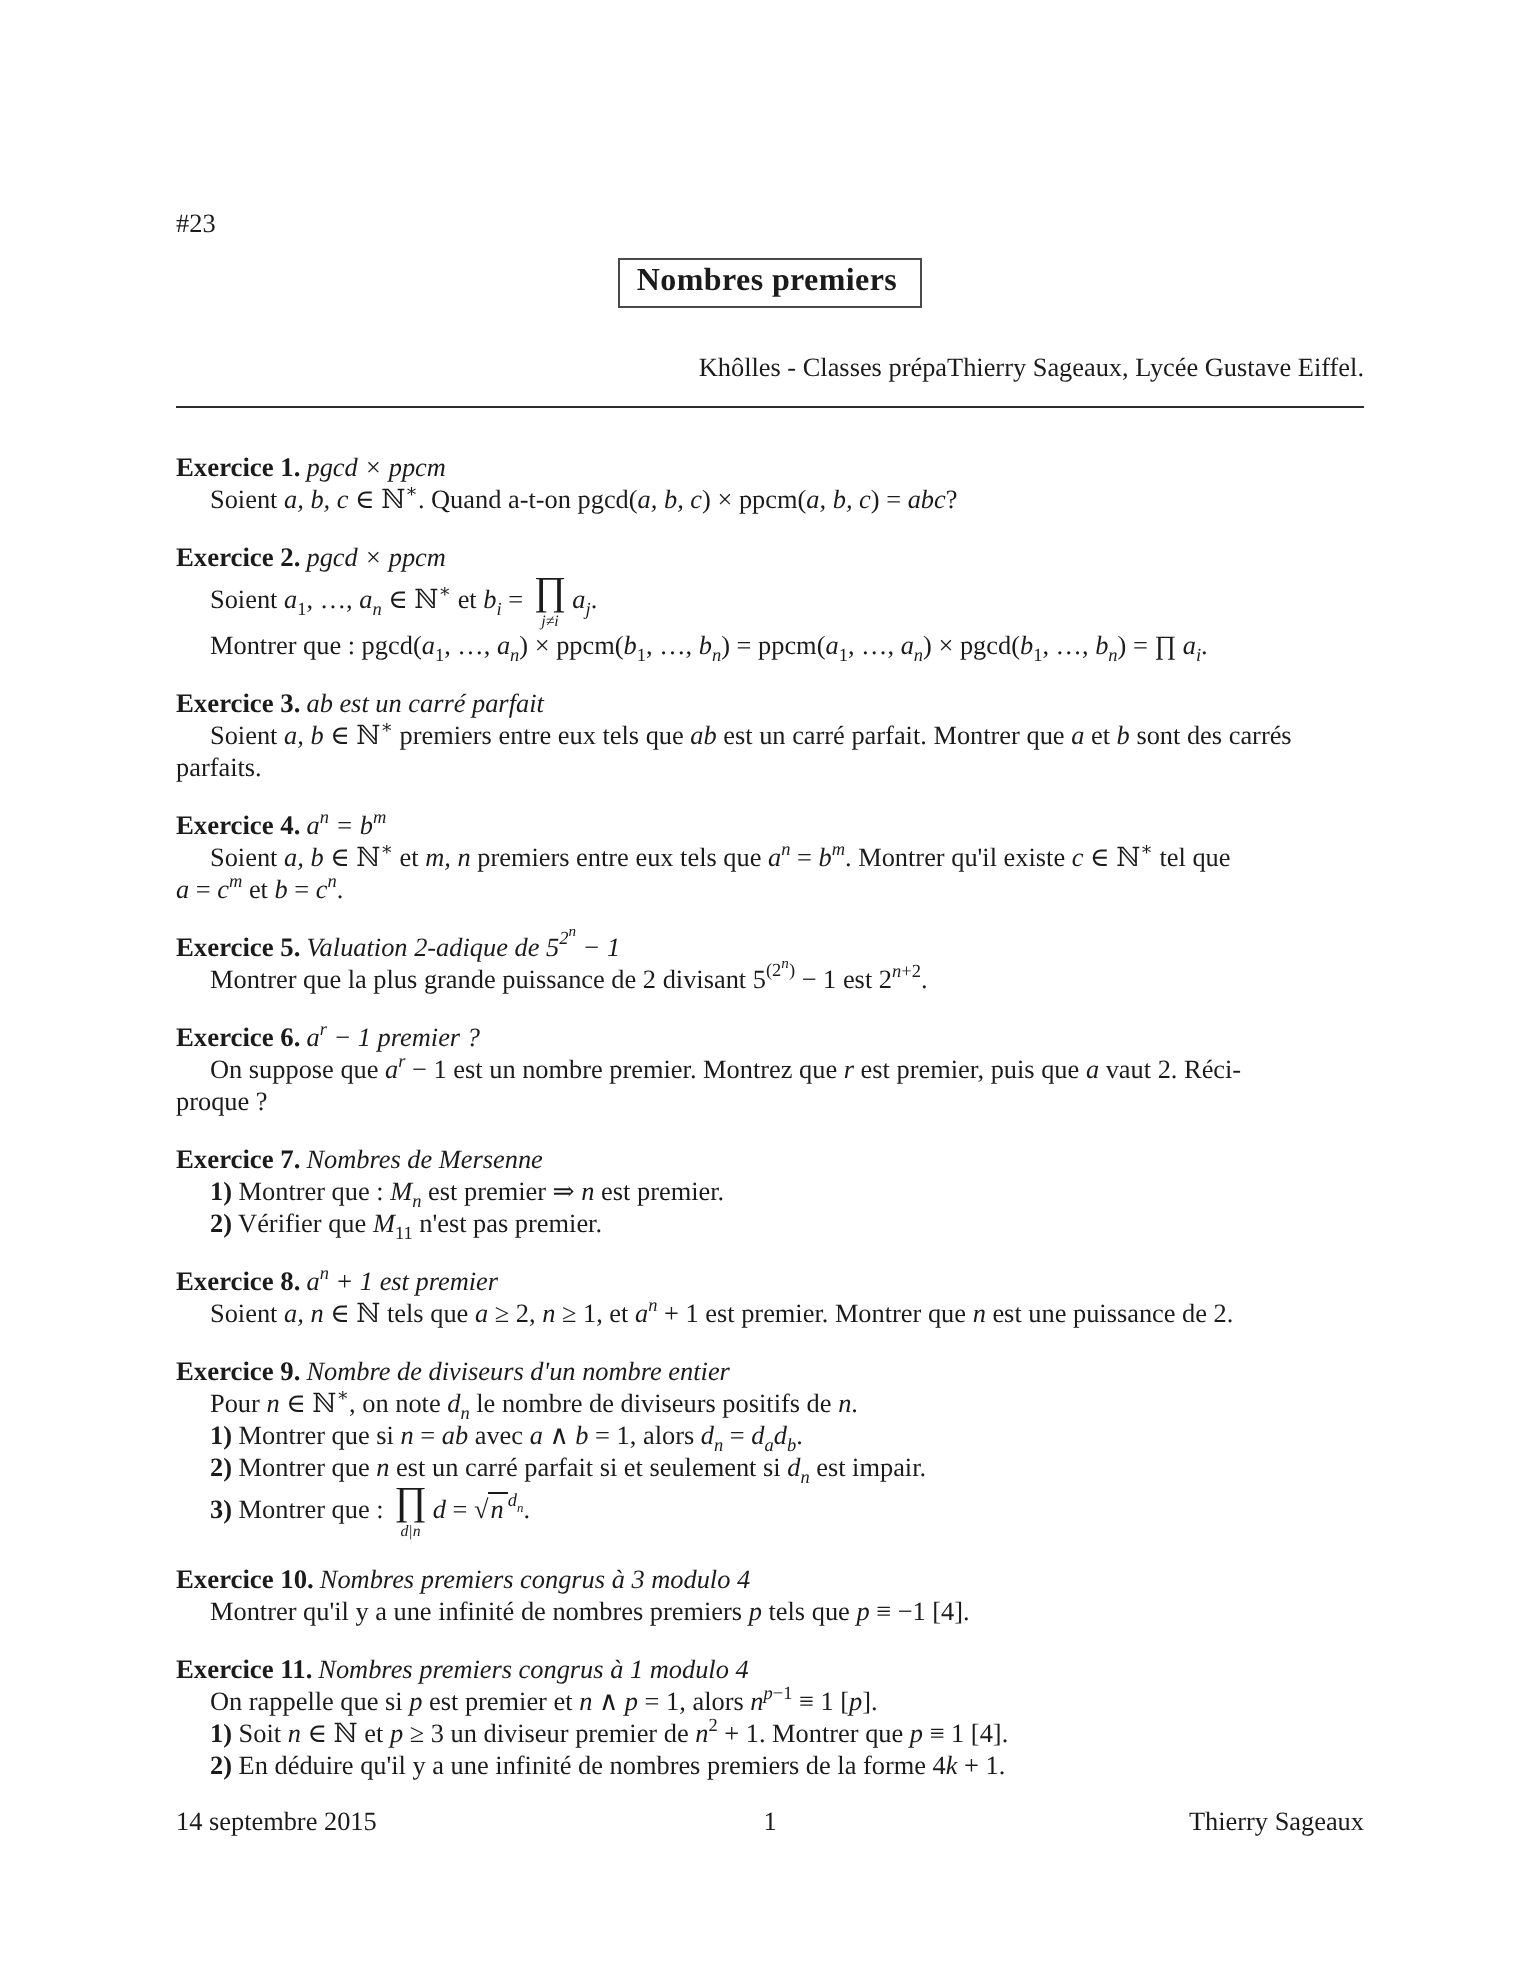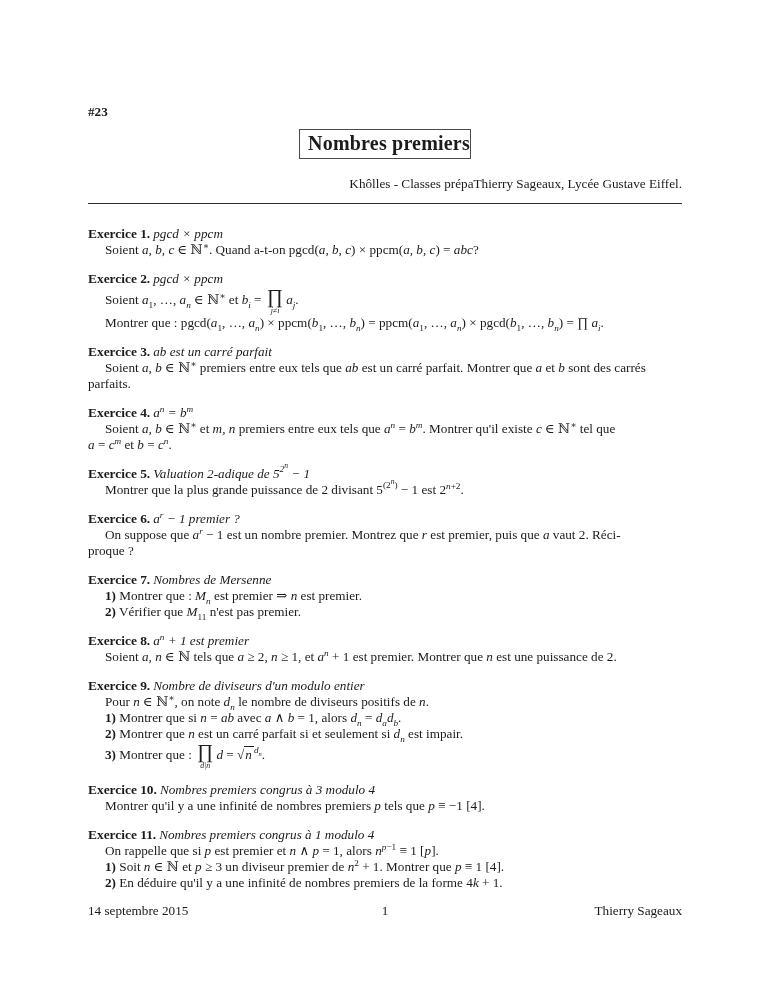--- a/index.html
+++ b/index.html
@@ -12,28 +12,28 @@
     font-family: "Liberation Serif", "DejaVu Serif", serif;
     font-size: 13.2px;
     overflow: hidden;
   }
   .content {
     position: absolute;
     left: 88px;
     width: 594px;
     top: 0;
   }
-  .sheet-tag { margin-top: 104px; font-size: 13.2px; font-weight: bold; }
+  .sheet-tag { margin-top: 104px; font-size: 13.2px; }
   .title-row { text-align: center; margin-top: 9px; height: 26px; }
   .title-box {
     display: inline-block;
     border: 1.5px solid #4a4a4a;
-    padding: 2px 0 3px 8px;
+    padding: 2px 11px 3px 8px;
     font-weight: bold;
-    font-size: 20px;
+    font-size: 16px;
     letter-spacing: 0.2px;
   }
   .header-row {
     display: flex;
     justify-content: flex-end;
     margin-top: 21px;
     padding-bottom: 11px;
     border-bottom: 1.6px solid #2c2c2c;
   }
   .exercise { margin-top: 13px; }
@@ -167,21 +167,21 @@
     <div class="ex-head">
       <span class="ex-label">Exercice 8.</span><span class="ex-title">a<sup>n</sup> + 1 est premier</span>
     </div>
     <div class="ex-body">
             <div class="line ind">Soient <i>a, n</i> ∈ ℕ tels que <i>a</i> ≥ 2, <i>n</i> ≥ 1, et <i>a<sup>n</sup></i> + 1 est premier. Montrer que <i>n</i> est une puissance de 2.</div>
           </div>
   </div>
 
   <div class="exercise">
     <div class="ex-head">
-      <span class="ex-label">Exercice 9.</span><span class="ex-title">Nombre de diviseurs d'un modulo entier</span>
+      <span class="ex-label">Exercice 9.</span><span class="ex-title">Nombre de diviseurs d'un nombre entier</span>
     </div>
     <div class="ex-body">
             <div class="line ind">Pour <i>n</i> ∈ ℕ<sup>∗</sup>, on note <i>d<sub>n</sub></i> le nombre de diviseurs positifs de <i>n</i>.</div>
             <div class="line ind"><b>1)</b> Montrer que si <i>n</i> = <i>ab</i> avec <i>a</i> ∧ <i>b</i> = 1, alors <i>d<sub>n</sub></i> = <i>d<sub>a</sub>d<sub>b</sub></i>.</div>
             <div class="line ind"><b>2)</b> Montrer que <i>n</i> est un carré parfait si et seulement si <i>d<sub>n</sub></i> est impair.</div>
             <div class="line ind"><b>3)</b> Montrer que : <span class="bigop">
                 <span class="op">∏</span>
                 <span class="lim">d|n</span>
               </span><i>d</i> = <span class="sqrt">√<span class="rad">n</span></span><sup><i>d<sub>n</sub></i></sup>.</div>
           </div>

